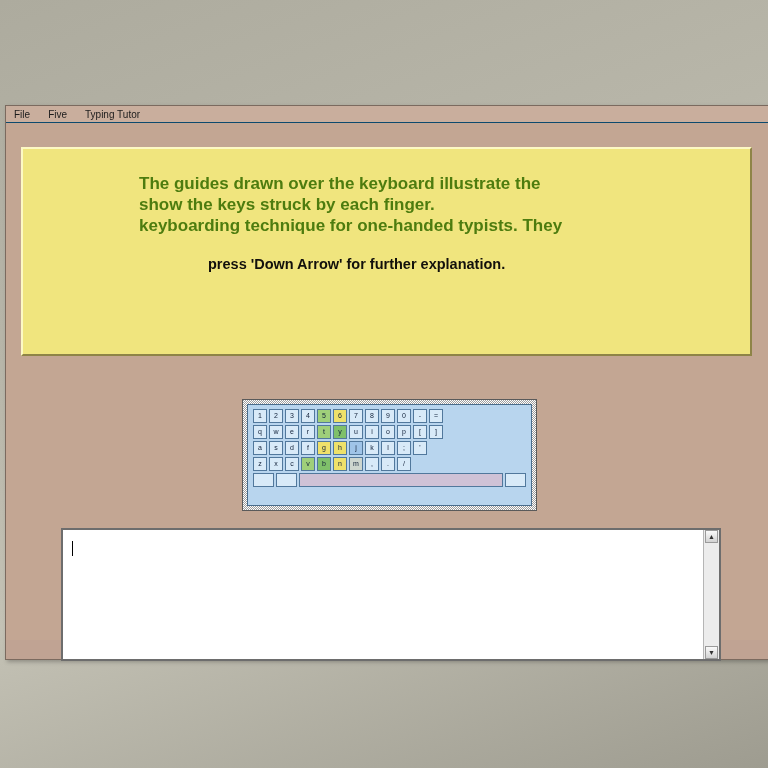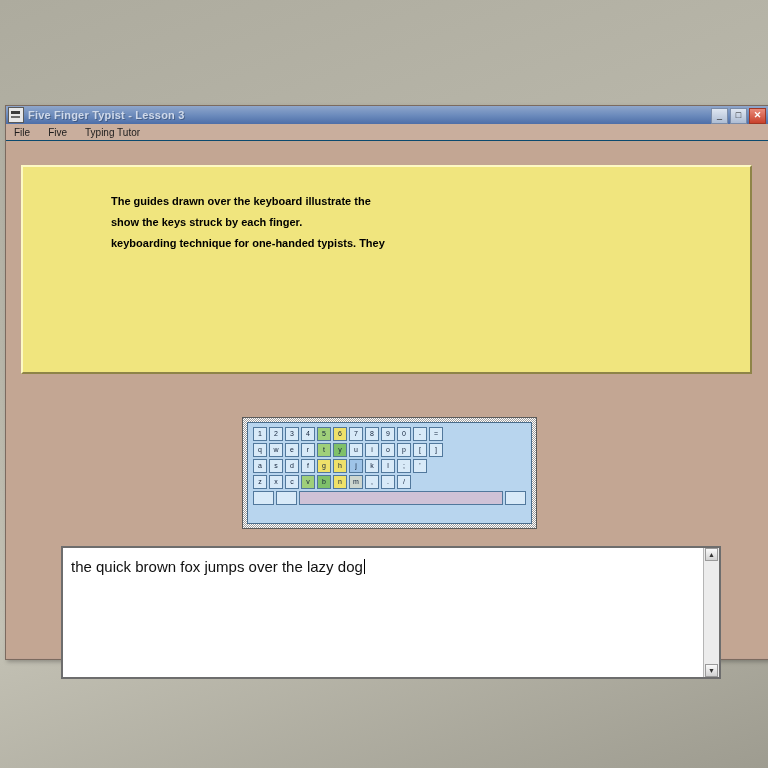--- a/index.html
+++ b/index.html
@@ -130,23 +130,23 @@
     height: 209px;
     background: #f0e57e;
     border-top: 2px solid #fdf9c4;
     border-left: 2px solid #fdf9c4;
     border-right: 2px solid #8e8447;
     border-bottom: 2px solid #8e8447;
     box-sizing: border-box;
     padding: 24px 0 0 0;
   }
   #instruction-lines {
-    margin-left: 88px;
-    color: #000000;
-    font-size: 11px;
+    margin-left: 116px;
+    color: #4d7c0f;
+    font-size: 17px;
     font-weight: bold;
     line-height: 21px;
     font-family: "Liberation Sans", sans-serif;
   }
   #instruction-prompt {
     margin-left: 185px;
     margin-top: 20px;
     color: #12100c;
     font-size: 14.5px;
     font-weight: bold;
@@ -251,44 +251,36 @@
     margin-left: 1px;
   }
 </style>
 </head>
 <body>
 
 <div id="desktop">
 
   <div id="app-window">
 
-    <div id="title-bar">
-      <span id="title-bar-icon"></span>
-      <span id="title-text">Five Finger Typist - Lesson 3</span>
-      <div class="win-buttons">
-        <div class="win-btn">_</div>
-        <div class="win-btn">□</div>
-        <div class="win-btn close">✕</div>
-      </div>
-    </div>
 
     <div id="menu-bar">
       <div class="menu-item">File</div>
       <div class="menu-item">Five</div>
       <div class="menu-item">Typing Tutor</div>
     </div>
 
     <div id="client">
 
       <div id="instruction-panel">
         <div id="instruction-lines">
           <div>The guides drawn over the keyboard illustrate the</div>
           <div>show the keys struck by each finger.</div>
           <div>keyboarding technique for one-handed typists. They</div>
         </div>
+        <div id="instruction-prompt">press 'Down Arrow' for further explanation.</div>
       </div>
 
       <div id="keyboard-frame">
         <div id="keyboard">
             <div class="kb-row">
               <div class="key">1</div>
               <div class="key">2</div>
               <div class="key">3</div>
               <div class="key">4</div>
               <div class="key g-green">5</div>
@@ -342,21 +334,21 @@
             <div class="kb-row">
               <div class="key wide"></div>
               <div class="key wide"></div>
               <div class="key space"></div>
               <div class="key wide"></div>
             </div>
           </div>
       </div>
 
       <div id="typing-area">
-        <div id="typed-text"><span>the quick brown fox jumps over the lazy dog</span><span id="cursor"></span></div>
+        <div id="typed-text"><span id="cursor"></span></div>
         <div id="typing-scrollbar">
           <div class="sb-arrow">▲</div>
           <div class="sb-arrow">▼</div>
         </div>
       </div>
 
     </div>
   </div>
 </div>
 

